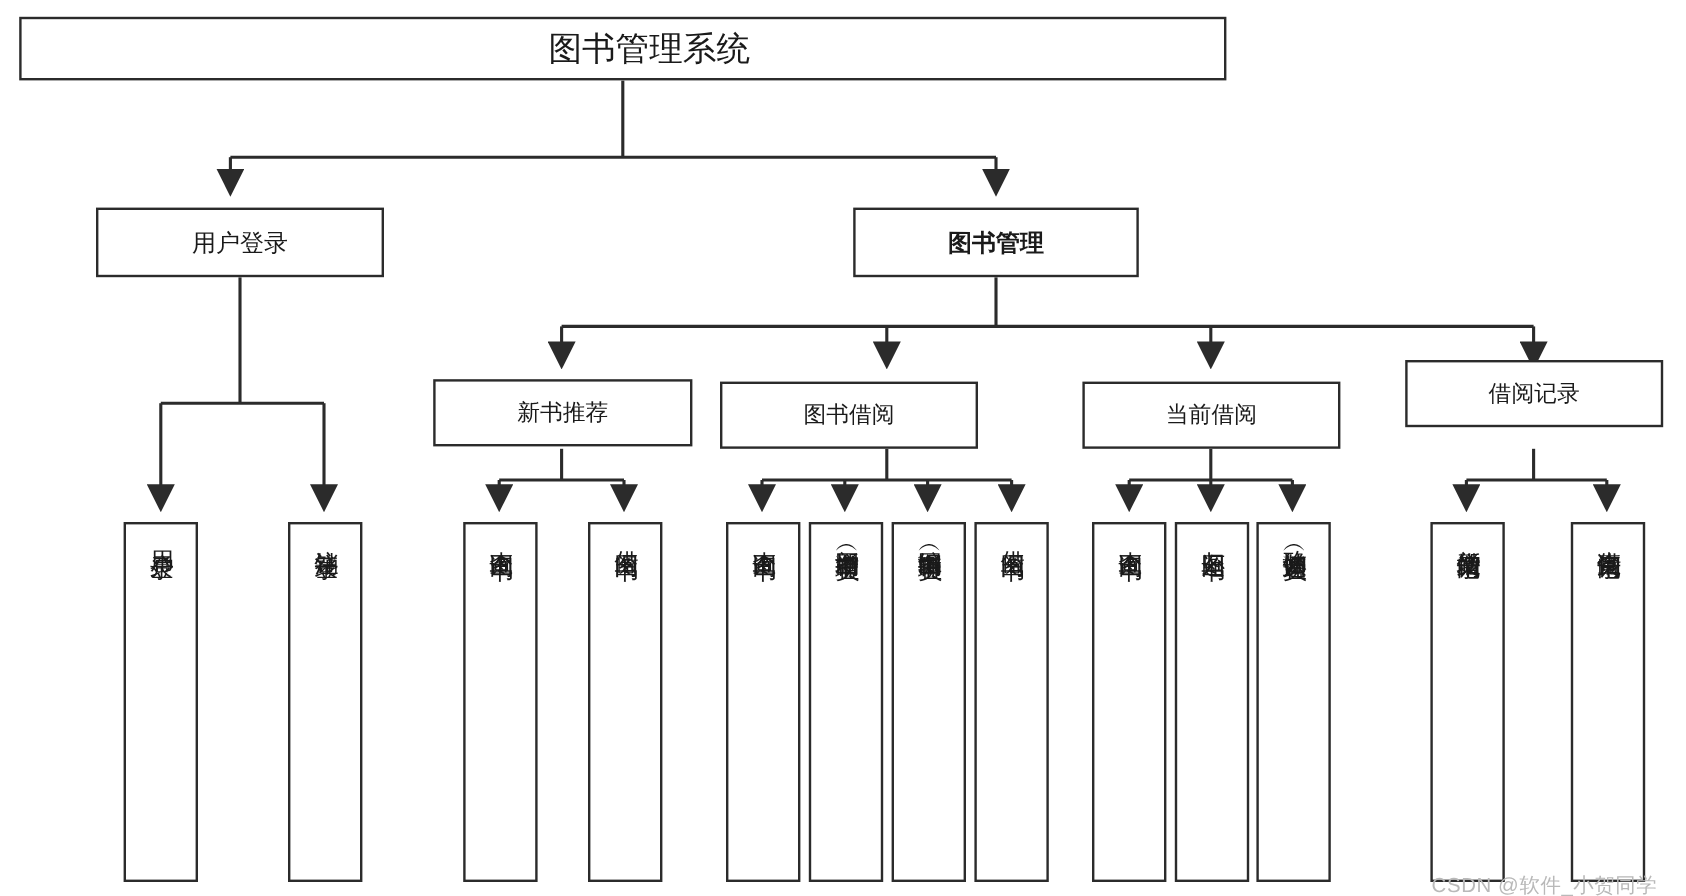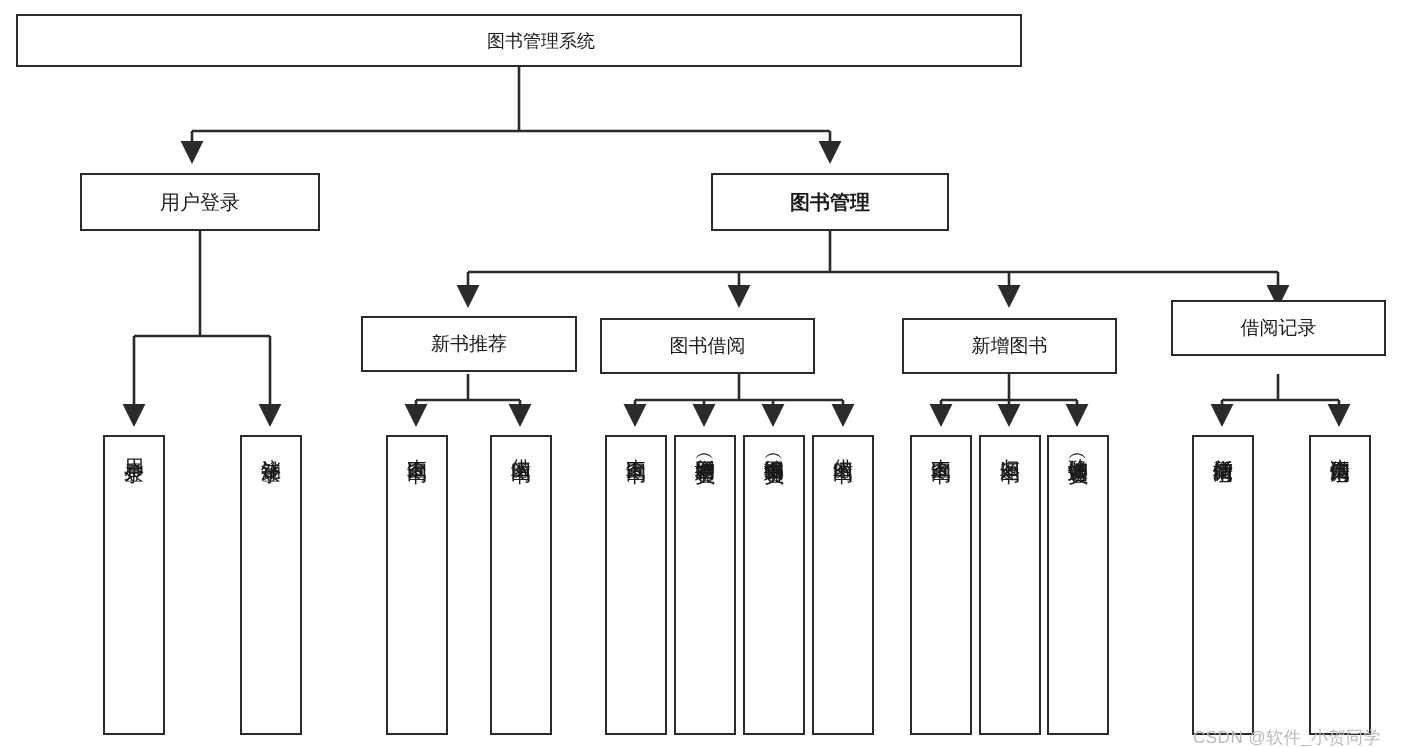--- a/index.html
+++ b/index.html
@@ -21,21 +21,21 @@
     position: absolute;
     box-sizing: border-box;
     background: #ffffff;
     border: 2px solid #2b2b2b;
     display: flex;
     align-items: center;
     justify-content: center;
     color: #1a1a1a;
   }
   .node.root {
-    font-size: 18px;
+    font-size: 28px;
     padding-left: 44px;
   }
   .node.lvl2 {
     font-size: 20px;
   }
   .node.lvl3 {
     font-size: 19px;
   }
   .node.leaf {
     font-size: 20px;
@@ -137,21 +137,21 @@
     <span>图书管理</span>
   </div>
 
   <div class="node lvl3" style="left:361px; top:300px; width:216px; height:56px;margin-top:16px;">
     <span>新书推荐</span>
   </div>
   <div class="node lvl3" style="left:600px; top:318px; width:215px; height:56px;">
     <span>图书借阅</span>
   </div>
   <div class="node lvl3" style="left:902px; top:318px; width:215px; height:56px;">
-    <span>新增图书</span>
+    <span>当前借阅</span>
   </div>
   <div class="node lvl3" style="left:1171px; top:300px; width:215px; height:56px;">
     <span>借阅记录</span>
   </div>
 
   <div class="node leaf" style="left:103px; top:435px; width:62px; height:300px;">
     <span class="vtext">用户登录</span>
   </div>
   <div class="node leaf" style="left:240px; top:435px; width:62px; height:300px;">
     <span class="vtext">注销登录</span>

